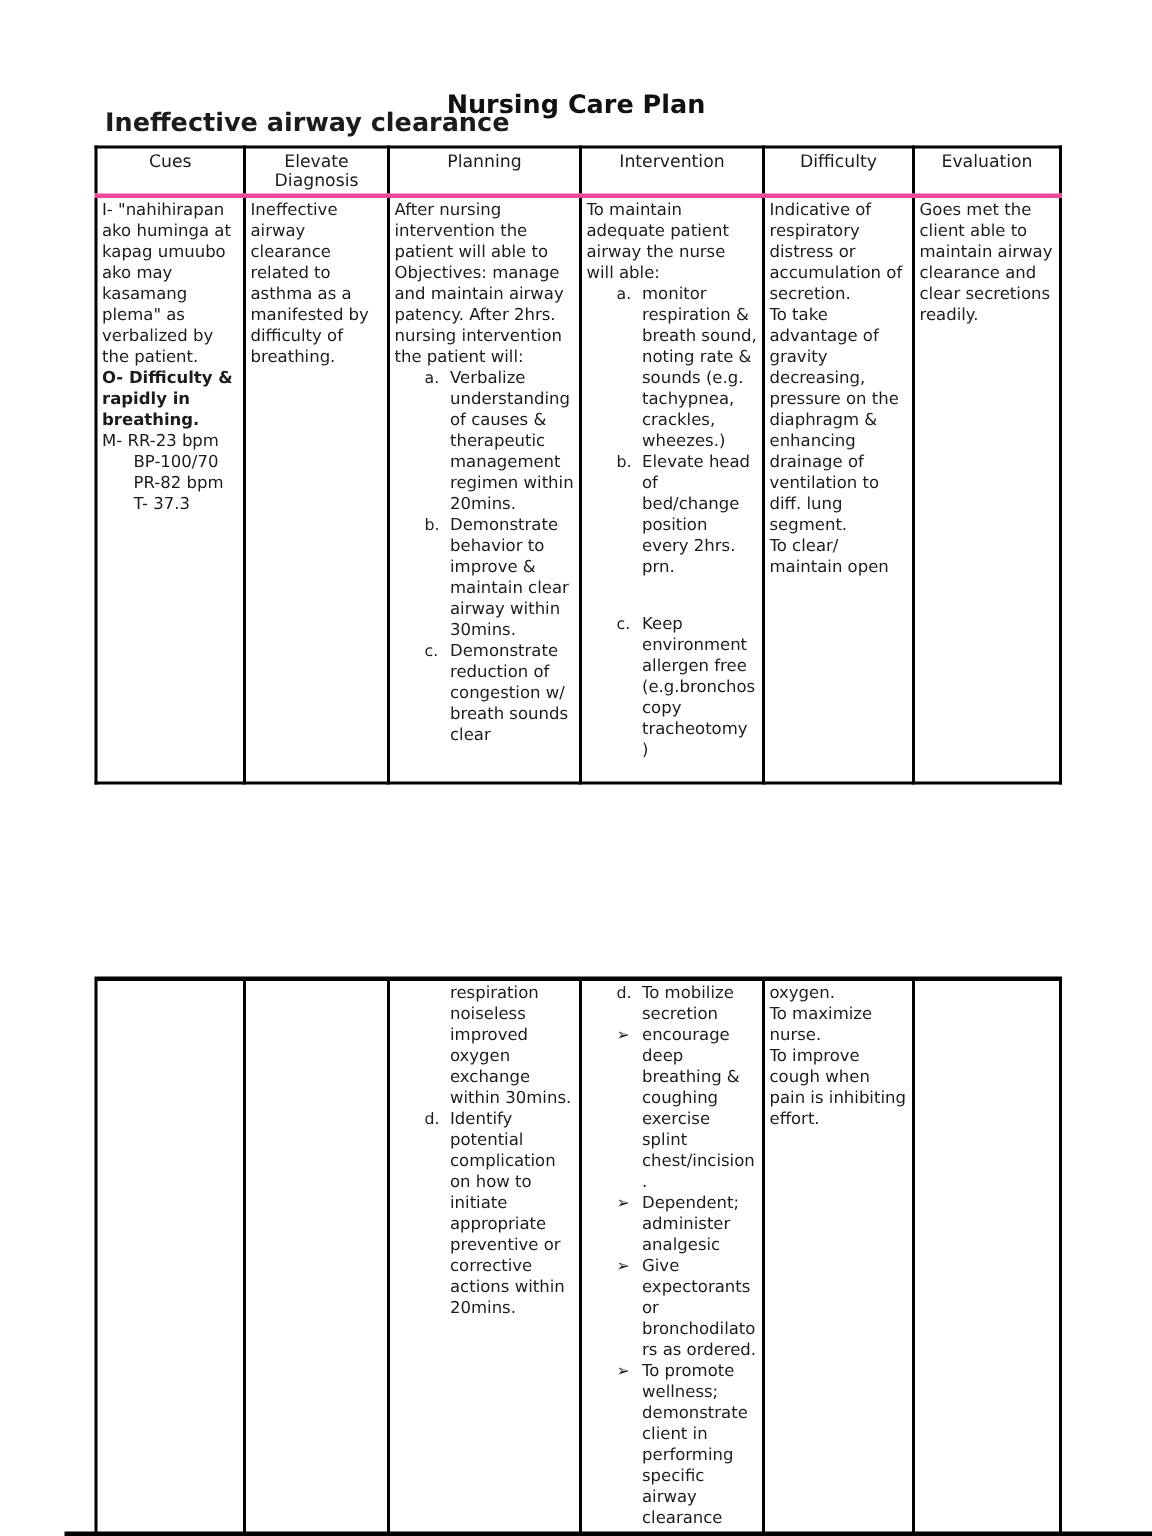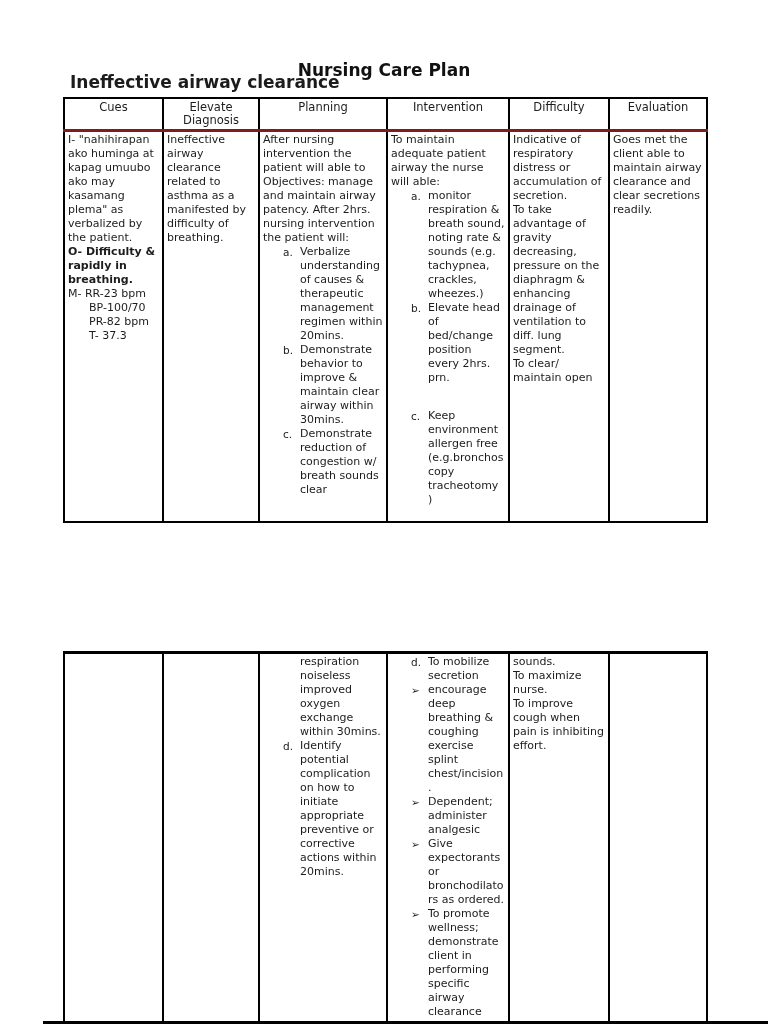--- a/index.html
+++ b/index.html
@@ -6,21 +6,21 @@
   .page{position:relative;width:768px;height:1024px;background:#ffffff;overflow:hidden;
         font-family:"DejaVu Sans","Liberation Sans",sans-serif;color:#1c1c1c;}
   .title{position:absolute;top:60px;left:0;width:768px;text-align:center;
          font-size:17px;font-weight:bold;color:#111;}
   .subtitle{position:absolute;top:72px;left:70px;font-size:17px;color:#1c1c1c;font-weight:bold;}
   table.ncp{position:absolute;left:63px;border-collapse:collapse;table-layout:fixed;width:643px;}
   .t1{top:97px;}
   .t2{top:651px;}
   .ncp th,.ncp td{border:2px solid #000;vertical-align:top;padding:1px 3px;}
   .ncp thead th{height:27px;font-size:11.5px;font-weight:normal;text-align:center;
-                vertical-align:top;padding-top:2px;border-bottom:3px solid #7f1d1d;line-height:13px;}
+                vertical-align:top;padding-top:2px;border-bottom:3px solid #ec4899;line-height:13px;}
   .t2 td{border-top:3px solid #000;border-bottom:none;}
   .cellbox{overflow:hidden;font-size:11px;line-height:14px;overflow-wrap:break-word;word-wrap:break-word;}
   .t1 .cellbox{height:387px;}
   .t2 .cellbox{height:420px;}
   .cellbox p{margin:0;overflow-wrap:break-word;}
   .c0{width:99px;}.c1{width:96px;}.c2{width:128px;}.c3{width:122px;}.c4{width:100px;}.c5{width:98px;}
   .li{display:flex;padding-left:20px;}
   .mk{width:17px;flex:none;font-size:10.5px;}
   .tx{flex:1;min-width:0;overflow-wrap:break-word;}
   .ind{padding-left:21px;}
@@ -174,21 +174,21 @@
               <span class="tx">Give expectorants or bronchodilators as ordered.</span>
             </div>
             <div class="li">
               <span class="mk">➢</span>
               <span class="tx">To promote wellness; demonstrate client in performing specific airway clearance</span>
             </div>
           </div>
         </td>
         <td>
           <div class="cellbox">
-            <p>sounds.</p>
+            <p>oxygen.</p>
             <p class="q2">To maximize nurse.</p>
             <p class="q3">To improve cough when pain is inhibiting effort.</p>
           </div>
         </td>
         <td>
             <div class="cellbox"></div>
           </td>
       </tr>
     </tbody>
   </table>

